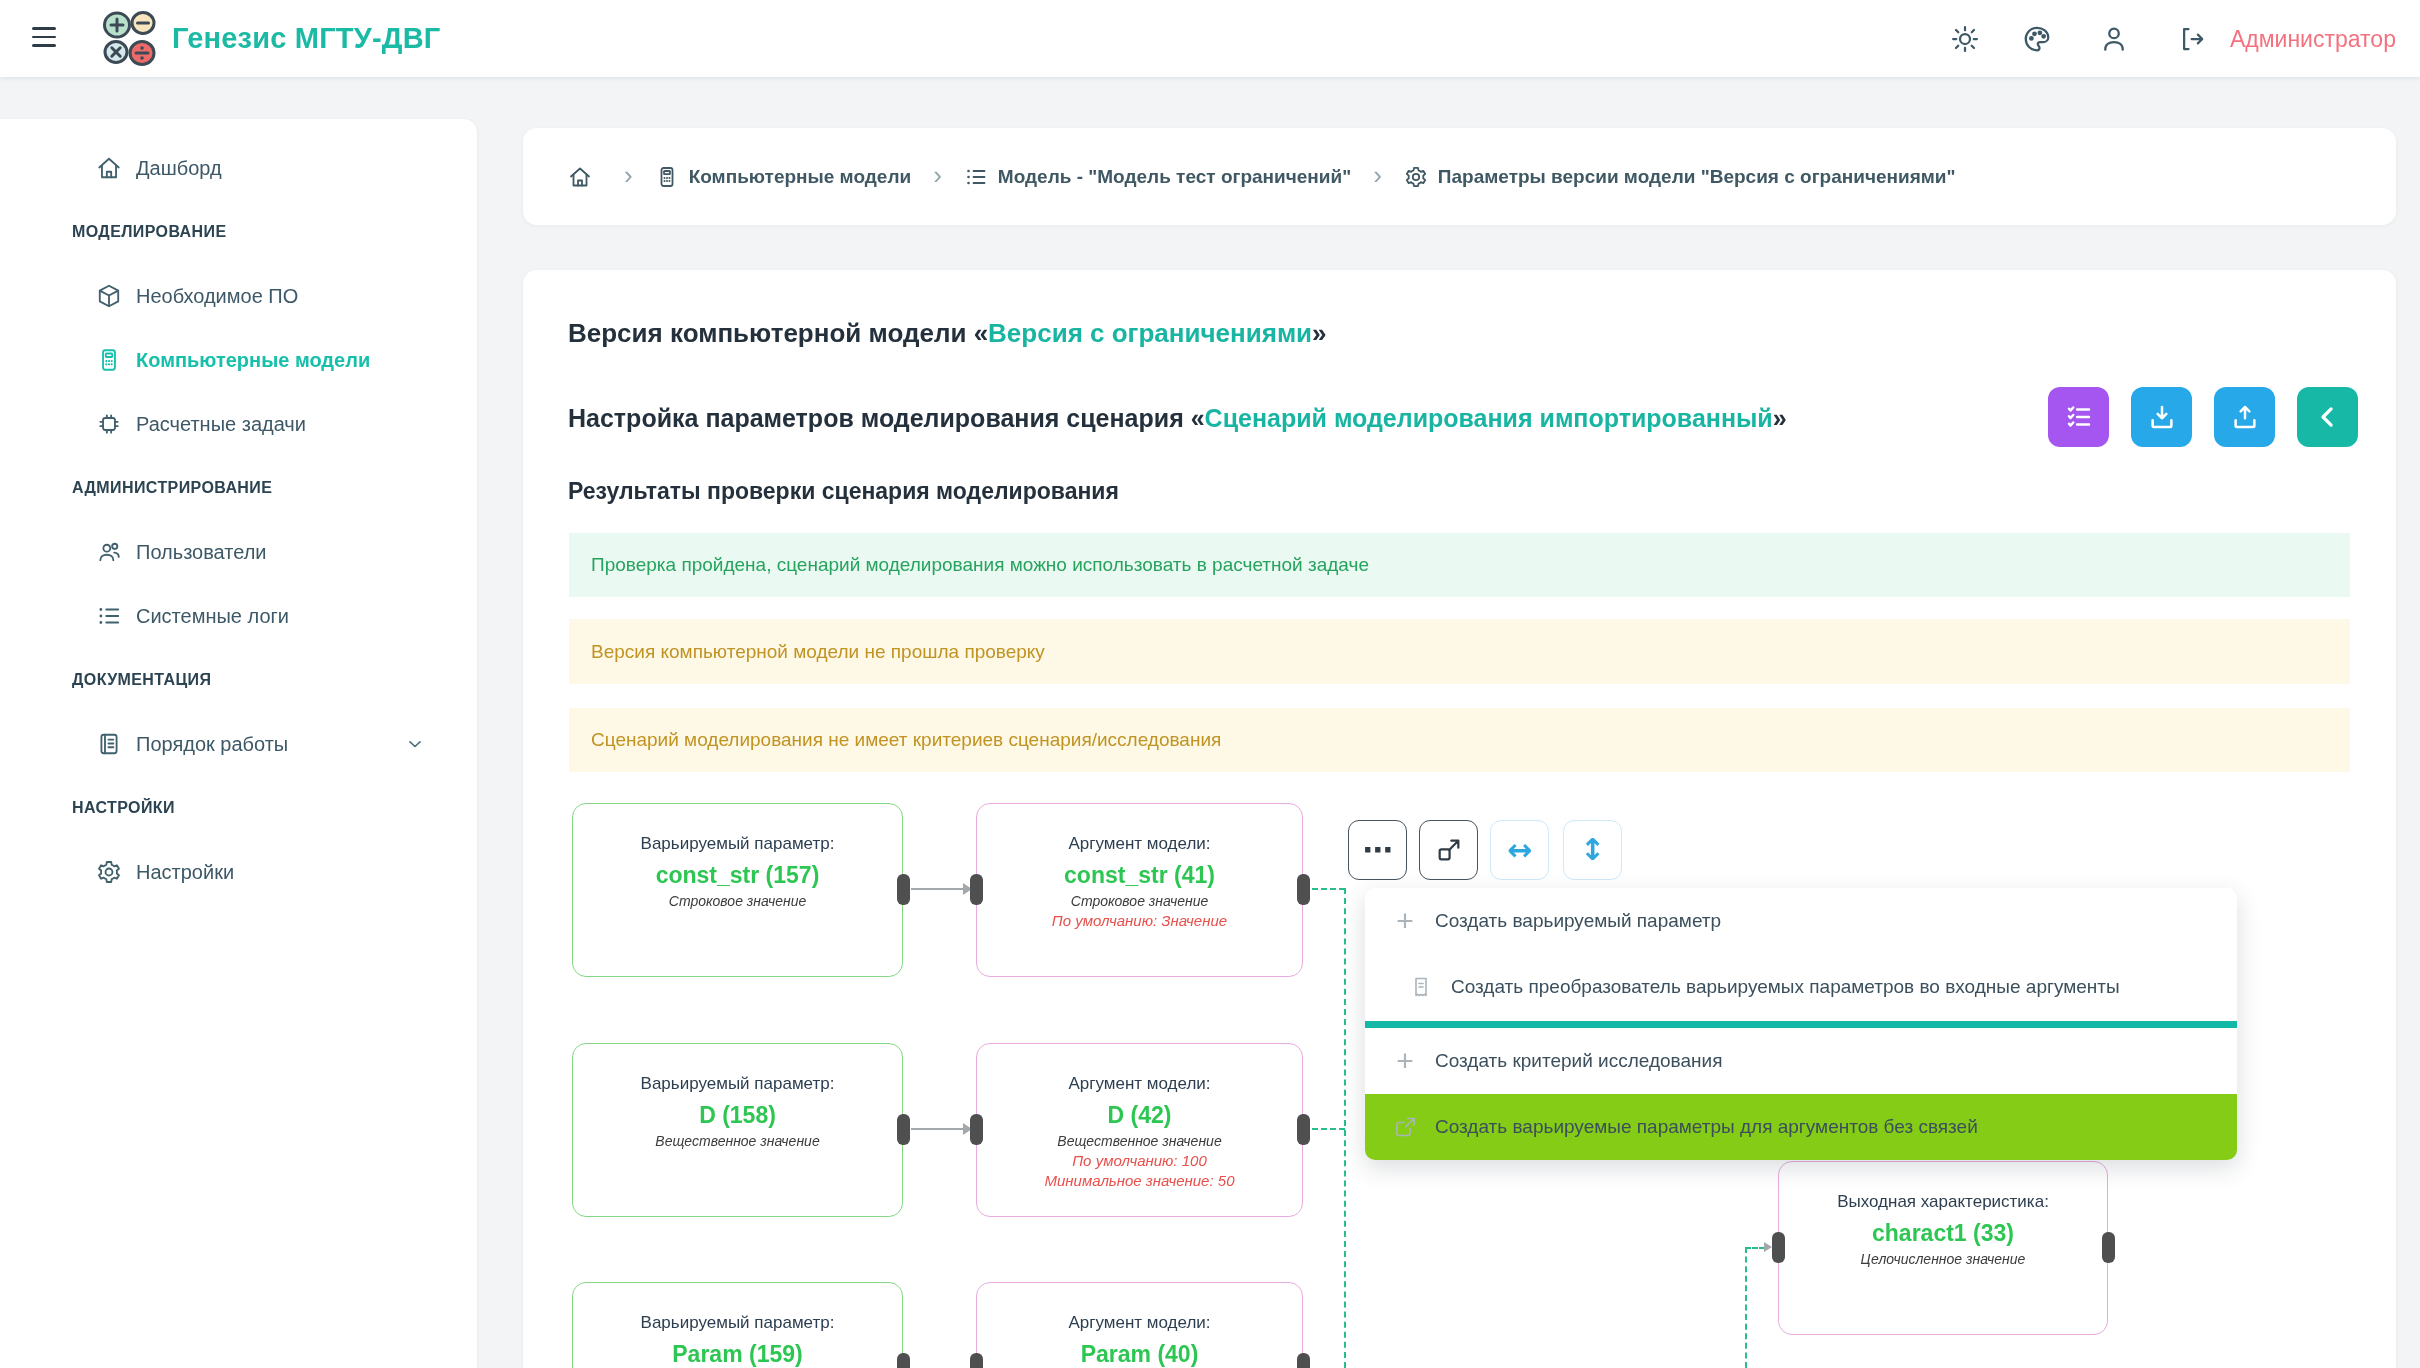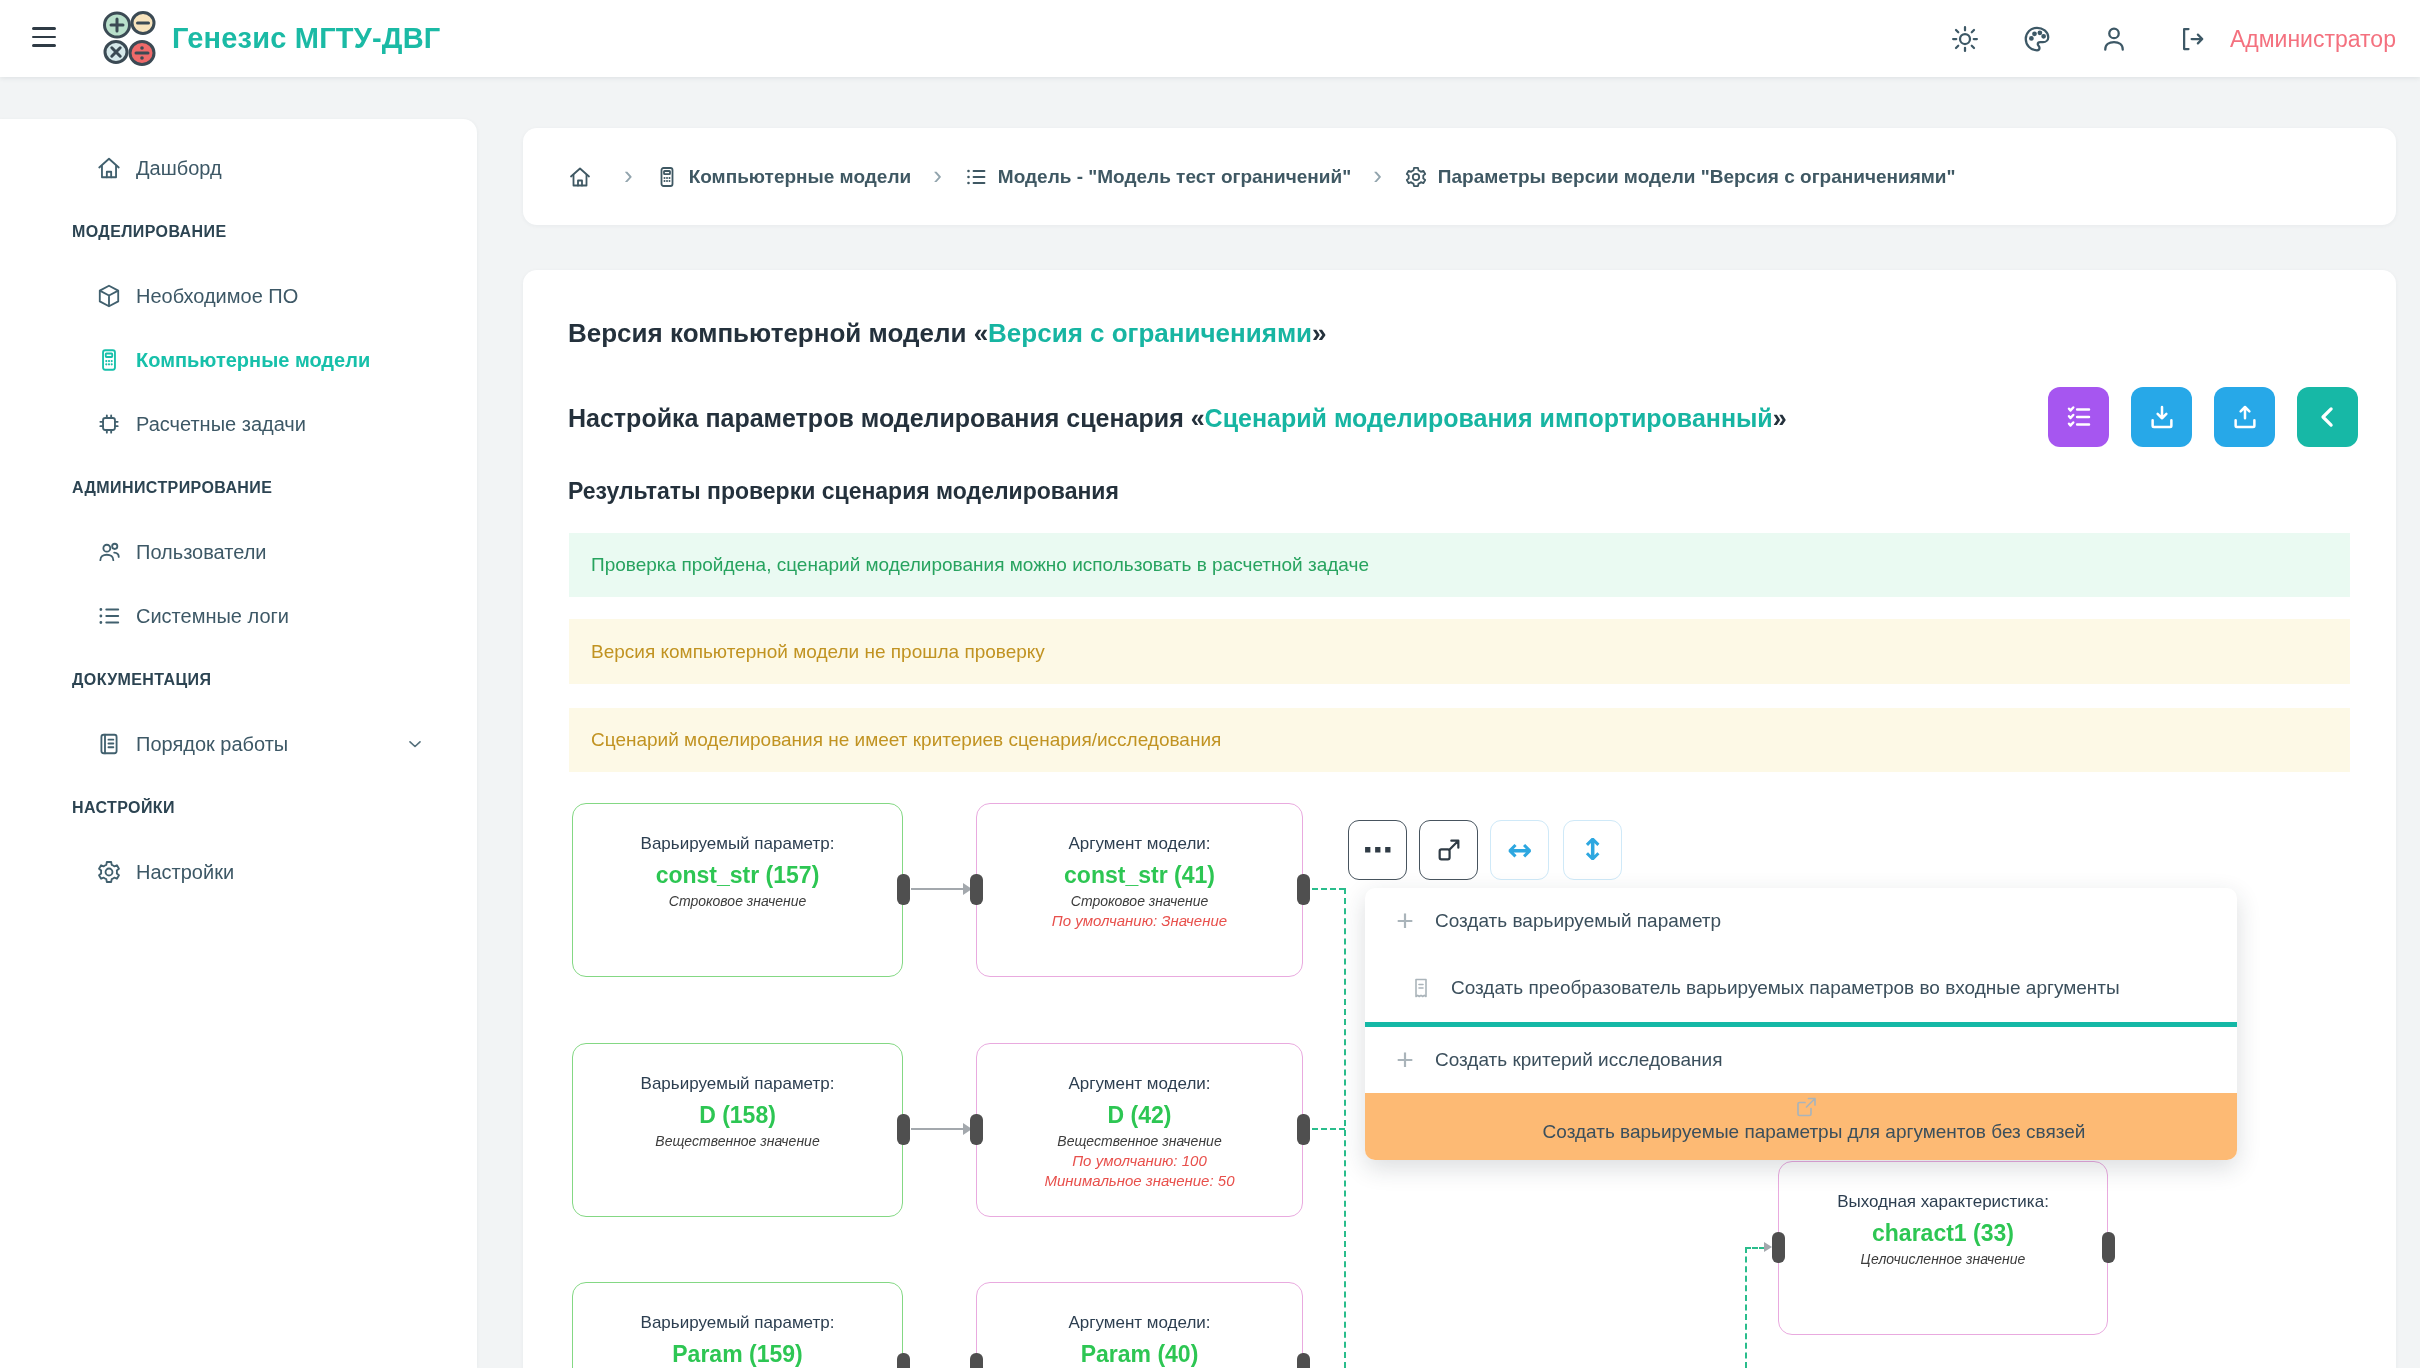--- a/index.html
+++ b/index.html
@@ -84,22 +84,22 @@
   .tool-btn .glyph { font-size:30px; font-weight:700; line-height:1; font-family:"DejaVu Sans",sans-serif; }
   .tool-btn svg { width:28px; height:28px; }
 
   .menu { position:absolute; left:1365px; top:888px; width:872px; height:272px; background:#fff;
     border-radius:10px; box-shadow:0 8px 24px rgba(30,45,55,.16); z-index:40;
     display:flex; flex-direction:column; overflow:hidden; }
   .menu-item { flex:1; display:flex; align-items:center; padding-left:26px; font-size:19px; color:#3b4f5c; cursor:pointer; }
   .menu-item .mi { width:28px; height:28px; margin-right:16px; color:#aab4ba; flex:0 0 28px;
     display:flex; align-items:center; justify-content:center; }
   .menu-item .mi .plus-glyph { font-size:30px; color:#aab4ba; line-height:1; font-weight:400; }
-  .menu-item.divided { border-bottom:5px solid #14b8a6;padding-left:42px; }
-  .menu-item.hovered { background:#fdba74;flex-direction:column; }
+  .menu-item.divided { border-bottom:7px solid #14b8a6;padding-left:42px; }
+  .menu-item.hovered { background:#84cc16; }
 </style>
 </head>
 <body>
 
 <div class="header">
   <div class="burger">
       <span></span>
       <span></span>
       <span></span>
     </div>

